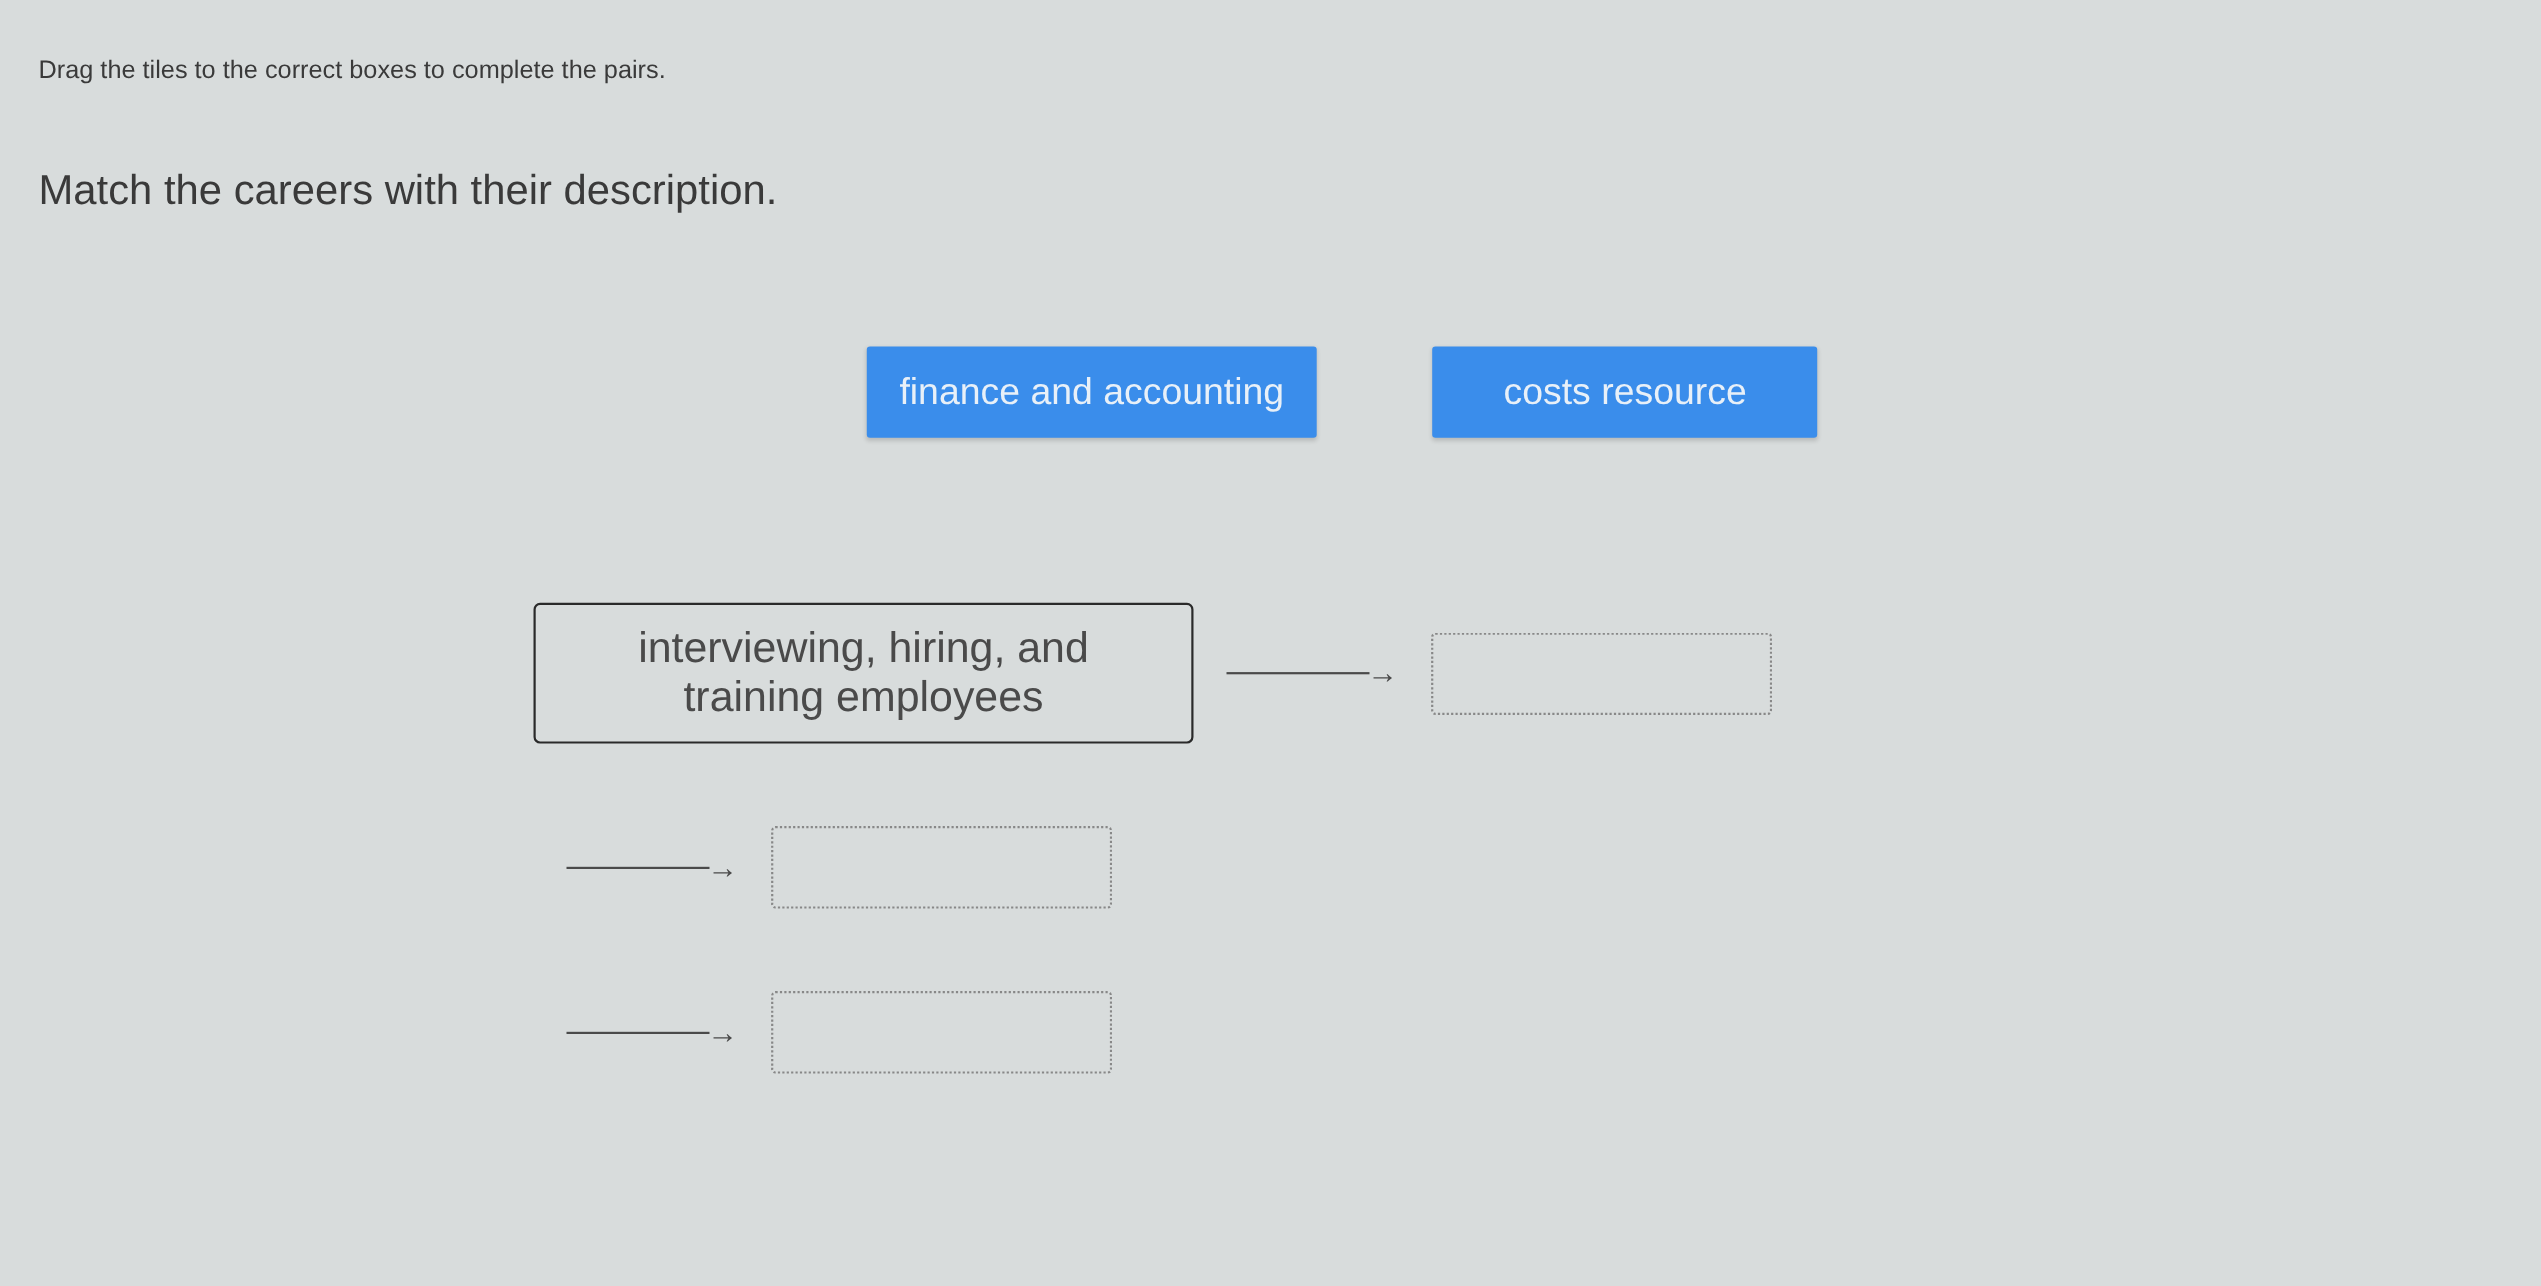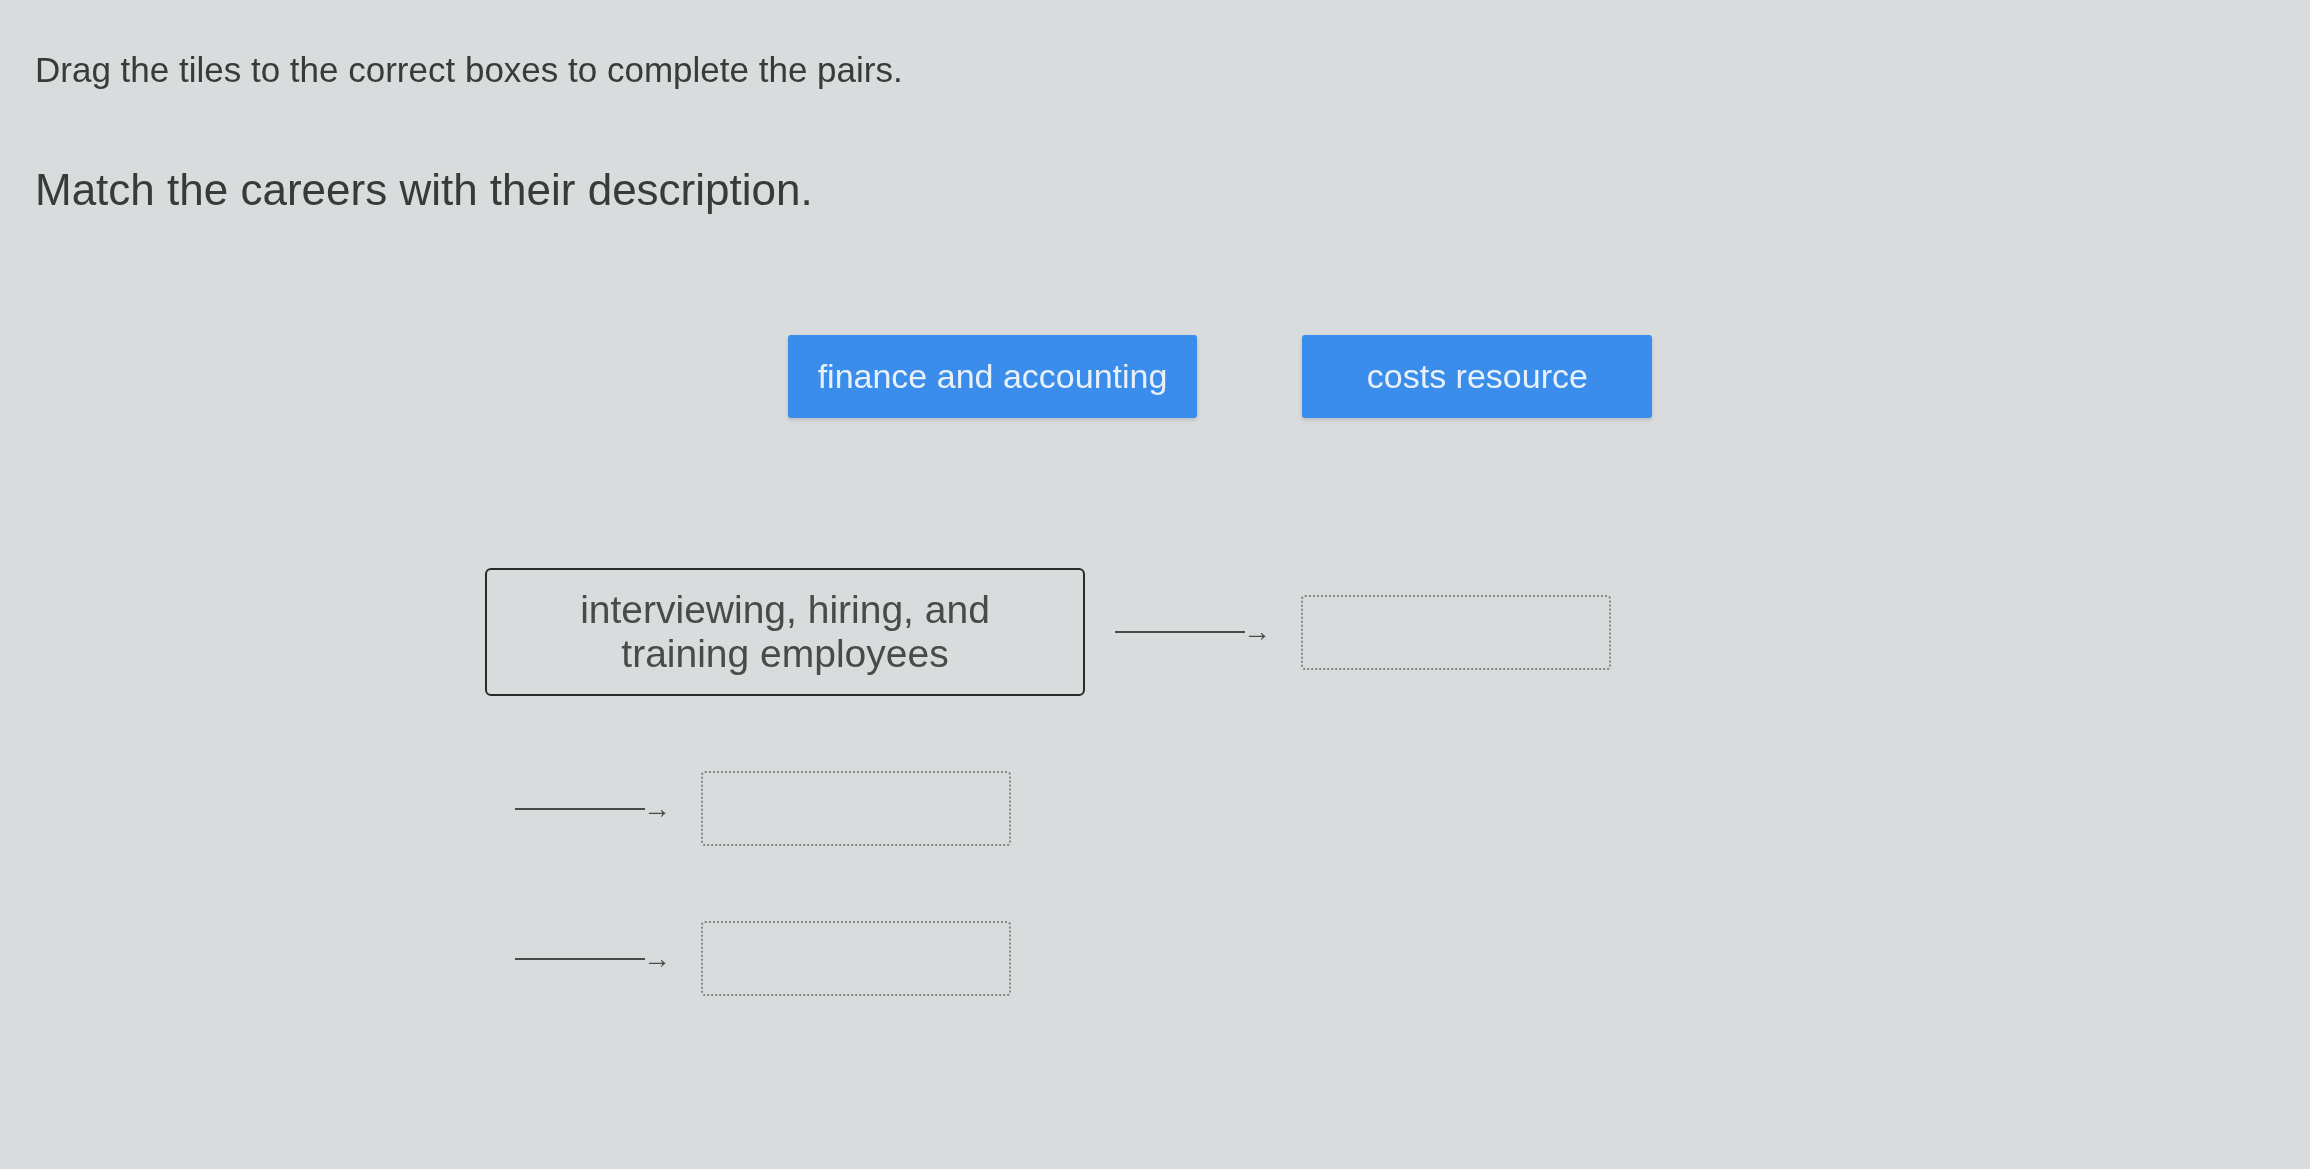--- a/index.html
+++ b/index.html
@@ -9,26 +9,26 @@
     }
     body {
       font-family: Arial, Helvetica, sans-serif;
       background: #d8dcdc;
       width: 2310px;
       height: 1169px;
       padding: 50px 35px;
       color: #4a4a4a;
     }
     .instruction-1 {
-      font-size: 35px;
+      font-size: 23px;
       color: #3a3a3a;
       margin-bottom: 75px;
     }
     .instruction-2 {
-      font-size: 44px;
+      font-size: 38px;
       color: #3a3a3a;
       margin-bottom: 120px;
     }
     .tiles-row {
       display: flex;
       justify-content: center;
       gap: 105px;
       margin-bottom: 150px;
       padding-left: 250px;
       padding-right: 120px;

